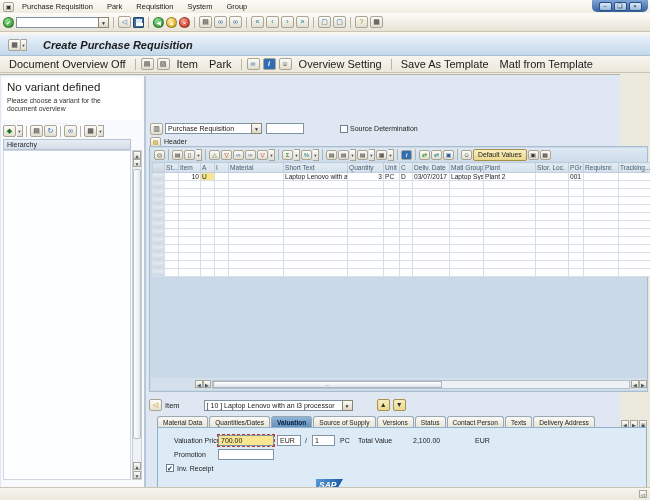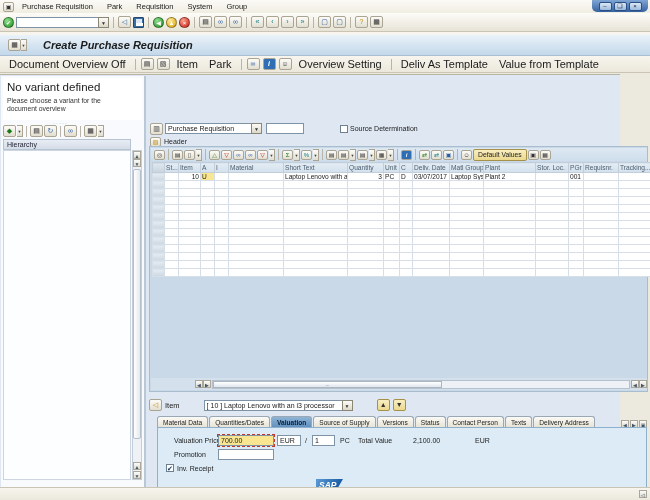--- a/index.html
+++ b/index.html
@@ -154,22 +154,22 @@
   <span class="icb">▤</span>
   <span class="icb">▧</span>
   <span class="txtbtn">Item</span>
   <span class="txtbtn">Park</span>
   <span class="vsep"></span>
   <span class="icb blu">∞</span>
   <span class="icb infobox">i</span>
   <span class="icb">☺</span>
   <span class="txtbtn">Overview Setting</span>
   <span class="vsep"></span>
-  <span class="txtbtn">Deliv As Template</span>
-  <span class="txtbtn">Value from Template</span>
+  <span class="txtbtn">Save As Template</span>
+  <span class="txtbtn">Matl from Template</span>
 </div>
 
 <div id="main">
 
   <div id="sidebar">
     <div id="variant-box">
       <div id="variant-heading">No variant defined</div>
       <div id="variant-subtext">Please choose a variant for the document overview</div>
     </div>
     <div id="sb-handle">·····</div>

